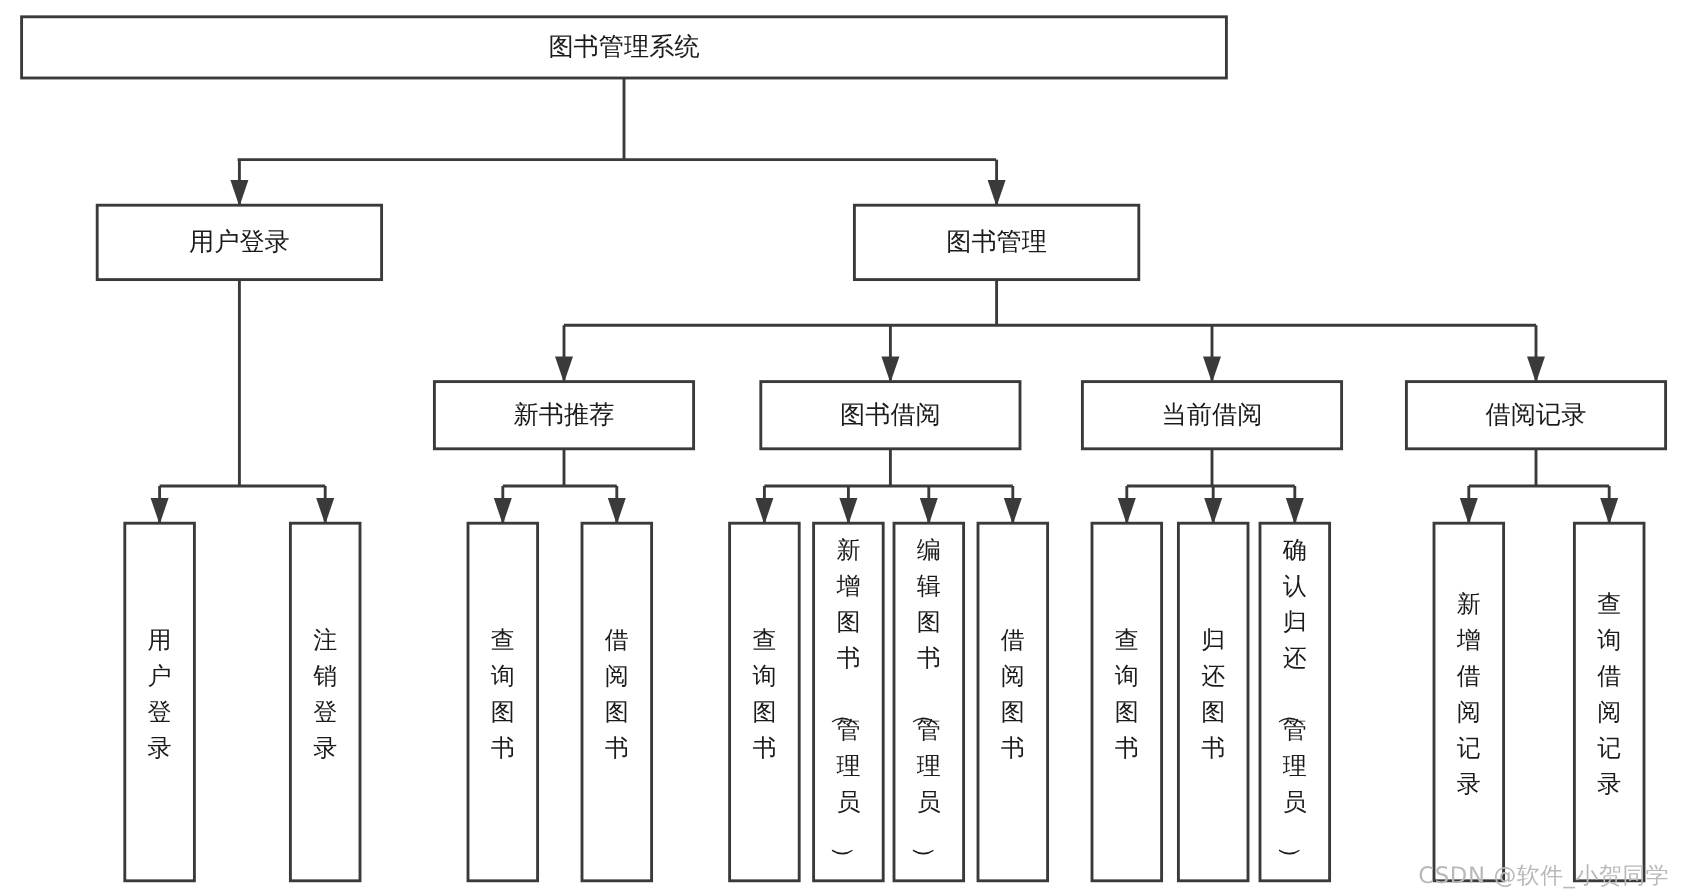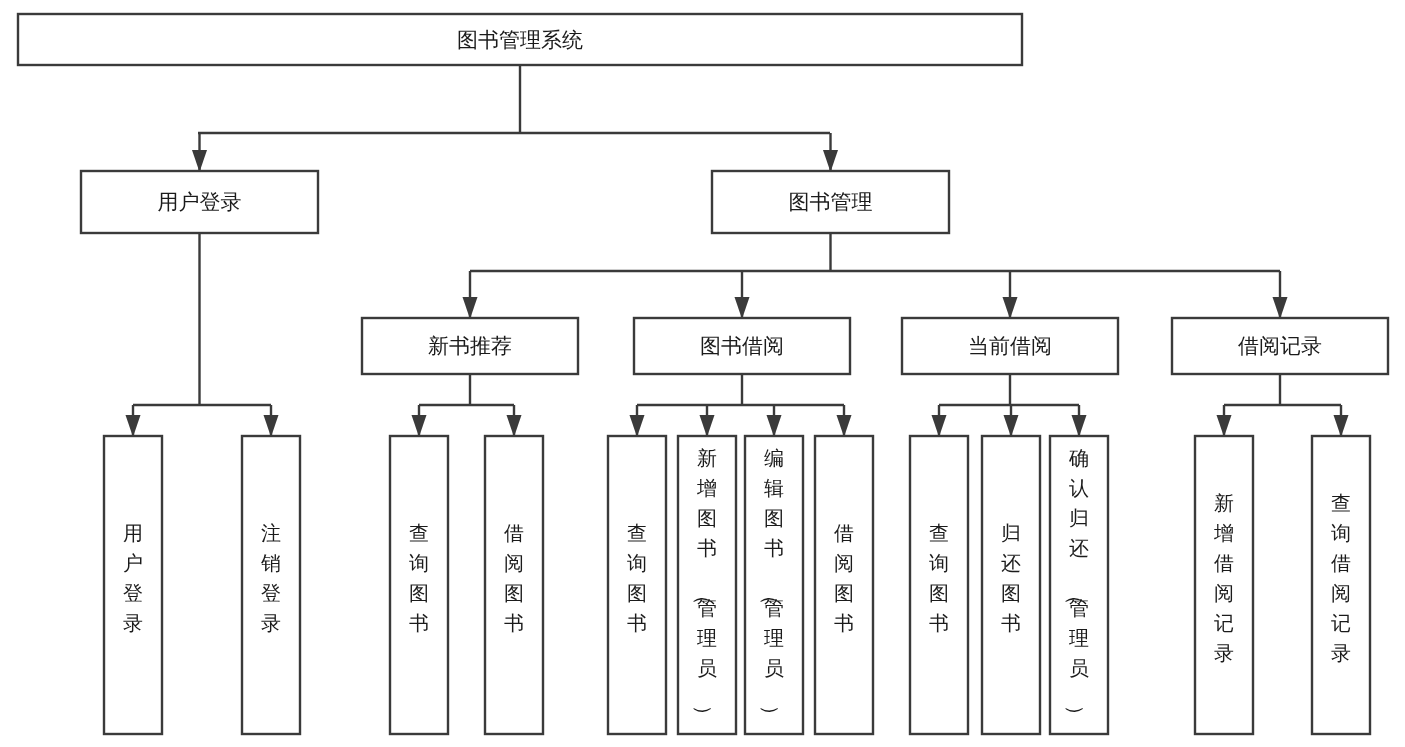--- a/index.html
+++ b/index.html
@@ -203,13 +203,14 @@
         <g>
           <rect x="1195" y="436" width="58" height="298" class="node-rect"></rect>
           <text x="1224" y="510" class="node-label-v"><tspan x="1224" dy="0">新</tspan><tspan x="1224" dy="30">增</tspan><tspan x="1224" dy="30">借</tspan><tspan x="1224" dy="30">阅</tspan><tspan x="1224" dy="30">记</tspan><tspan x="1224" dy="30">录</tspan></text>
         </g>
         <g>
           <rect x="1312" y="436" width="58" height="298" class="node-rect"></rect>
           <text x="1341" y="510" class="node-label-v"><tspan x="1341" dy="0">查</tspan><tspan x="1341" dy="30">询</tspan><tspan x="1341" dy="30">借</tspan><tspan x="1341" dy="30">阅</tspan><tspan x="1341" dy="30">记</tspan><tspan x="1341" dy="30">录</tspan></text>
         </g>
       </g>
   </svg>
+  <div class="watermark">CSDN @软件_小贺同学</div>
 </div>
 
 </body></html>

